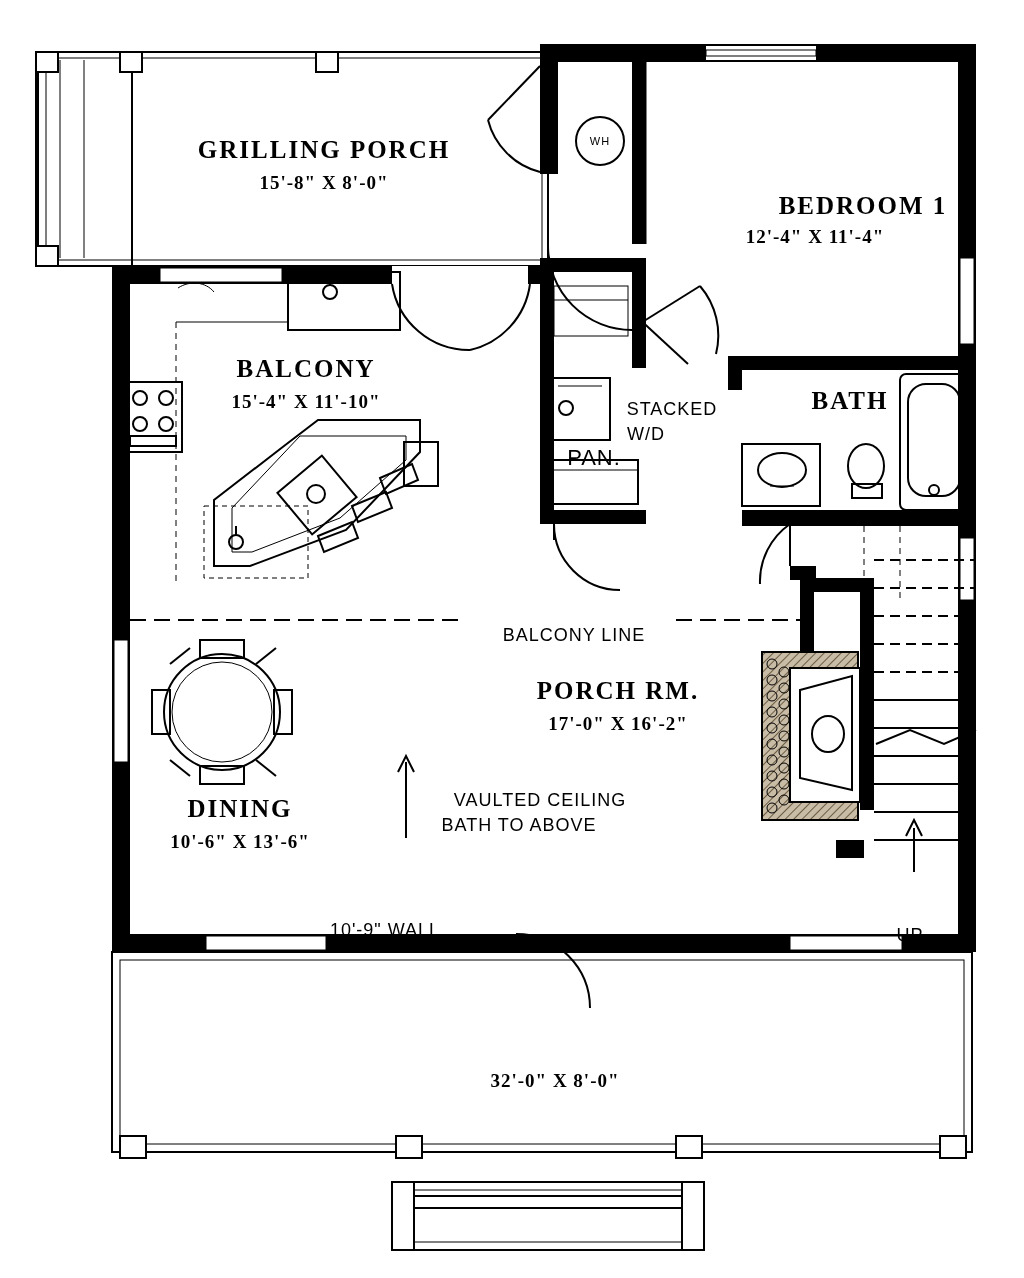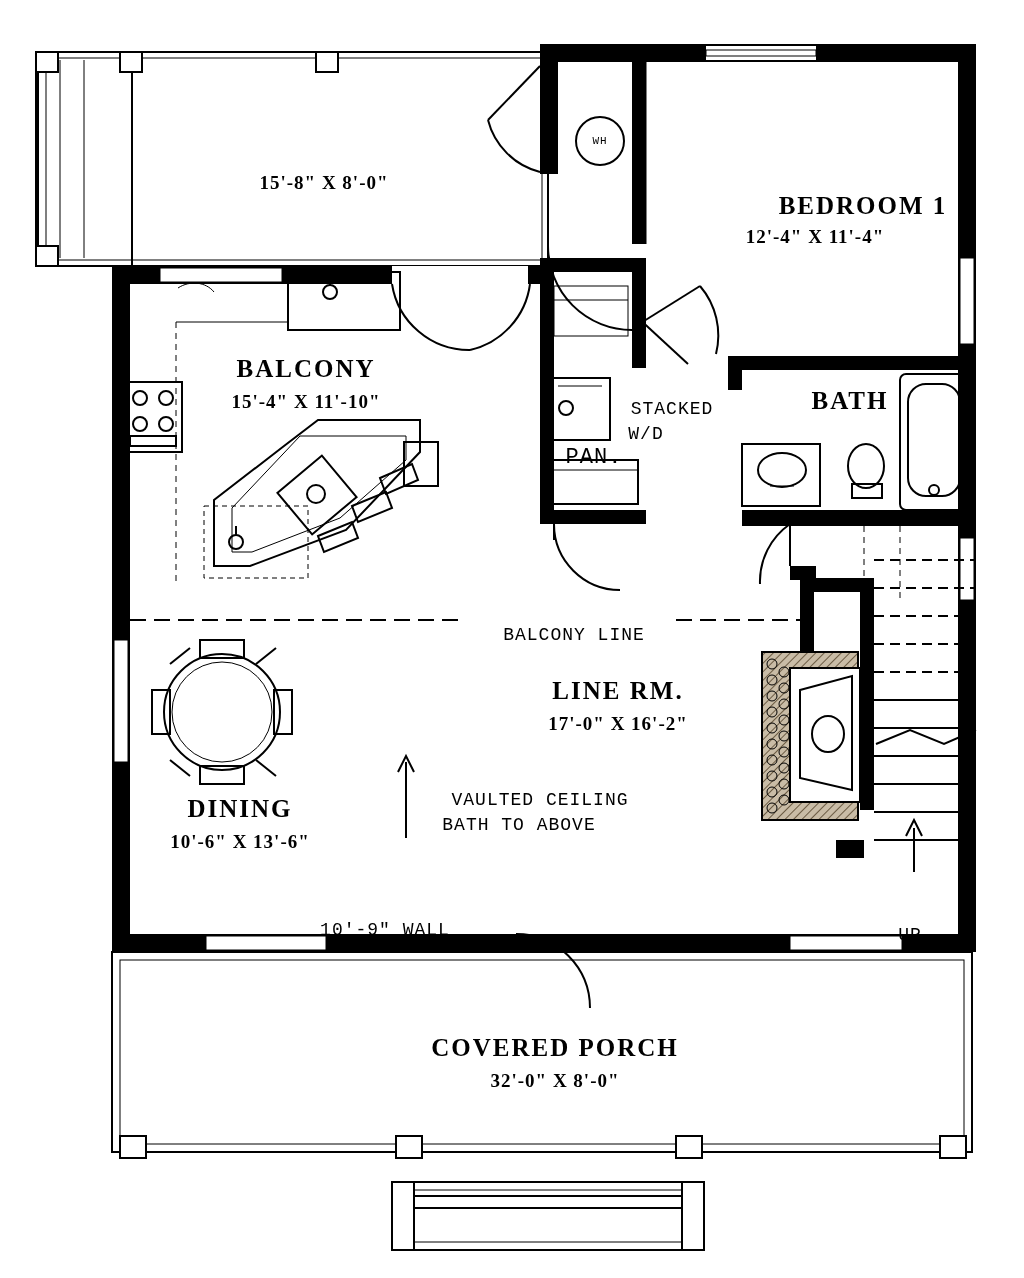--- a/index.html
+++ b/index.html
@@ -1,21 +1,21 @@
 <!DOCTYPE html>
 <html><head>
 <meta charset="utf-8">
 <style>
   html,body{margin:0;padding:0;background:#ffffff;}
   body{width:1024px;height:1278px;font-family:"Liberation Serif",serif;overflow:hidden;}
   #plan{position:relative;width:1024px;height:1278px;background:#fff;}
   .lbl{position:absolute;text-align:center;color:#000;white-space:nowrap;}
   .room-name{font-family:"Liberation Serif",serif;font-weight:700;letter-spacing:2px;}
   .room-dim{font-family:"Liberation Serif",serif;font-weight:700;letter-spacing:1px;}
-  .note{font-family:Liberation Mono, monospace;letter-spacing:1px;}
+  .note{font-family:Liberation Sans, sans-serif;letter-spacing:1px;}
   svg{position:absolute;left:0;top:0;}
 </style>
 </head>
 <body>
 
 <div id="plan">
 
   <svg width="1024" height="1278">
     <defs>
       <pattern id="hatchpat" width="6" height="6" patternUnits="userSpaceOnUse" patternTransform="rotate(45)">
@@ -272,37 +272,37 @@
     </g>
 
     <g stroke="#000" stroke-width="1" fill="none">
       <path d="M 178 288 C 190 280 206 282 214 292"></path>
       <line x1="646" y1="62" x2="646" y2="244"></line>
       <line x1="864" y1="526" x2="864" y2="600" stroke-dasharray="6 5"></line>
       <line x1="900" y1="526" x2="900" y2="600" stroke-dasharray="6 5"></line>
     </g>
   </svg>
 
+  <div class="lbl room-name" style="left:324px;top:136px;transform:translateX(-50%);font-size:25px;">GRILLING PORCH</div>
   <div class="lbl room-dim" style="left:324px;top:172px;transform:translateX(-50%);font-size:19px;">15'-8" X 8'-0"</div>
 
   <div class="lbl room-name" style="left:815px;top:192px;transform:translateX(-50%);font-size:25px;margin-left:48px;">BEDROOM 1</div>
   <div class="lbl room-dim" style="left:815px;top:226px;transform:translateX(-50%);font-size:19px;">12'-4" X 11'-4"</div>
 
   <div class="lbl room-name" style="left:306px;top:355px;transform:translateX(-50%);font-size:25px;">BALCONY</div>
   <div class="lbl room-dim" style="left:306px;top:391px;transform:translateX(-50%);font-size:19px;">15'-4" X 11'-10"</div>
 
   <div class="lbl room-name" style="left:850px;top:387px;transform:translateX(-50%);font-size:25px;">BATH</div>
 
-  <div class="lbl room-name" style="left:618px;top:677px;transform:translateX(-50%);font-size:25px;">LINE RM.</div>
+  <div class="lbl room-name" style="left:618px;top:677px;transform:translateX(-50%);font-size:25px;">PORCH RM.</div>
   <div class="lbl room-dim" style="left:618px;top:713px;transform:translateX(-50%);font-size:19px;">17'-0" X 16'-2"</div>
 
   <div class="lbl room-name" style="left:240px;top:795px;transform:translateX(-50%);font-size:25px;">DINING</div>
   <div class="lbl room-dim" style="left:240px;top:831px;transform:translateX(-50%);font-size:19px;">10'-6" X 13'-6"</div>
 
-  <div class="lbl room-name" style="left:555px;top:1034px;transform:translateX(-50%);font-size:25px;">COVERED PORCH</div>
   <div class="lbl room-dim" style="left:555px;top:1070px;transform:translateX(-50%);font-size:19px;">32'-0" X 8'-0"</div>
 
   <div class="lbl note" style="left:600px;top:135px;transform:translateX(-50%);font-size:11px;">WH</div>
   <div class="lbl note" style="left:672px;top:399px;transform:translateX(-50%);font-size:18px;">STACKED</div>
   <div class="lbl note" style="left:646px;top:424px;transform:translateX(-50%);font-size:18px;">W/D</div>
   <div class="lbl note" style="left:594px;top:445px;transform:translateX(-50%);font-size:22px;">PAN.</div>
   <div class="lbl note" style="left:574px;top:625px;transform:translateX(-50%);font-size:18px;">BALCONY LINE</div>
   <div class="lbl note" style="left:540px;top:790px;transform:translateX(-50%);font-size:18px;">VAULTED CEILING</div>
   <div class="lbl note" style="left:519px;top:815px;transform:translateX(-50%);font-size:18px;">BATH TO ABOVE</div>
   <div class="lbl note" style="left:385px;top:920px;transform:translateX(-50%);font-size:18px;">10'-9" WALL</div>

